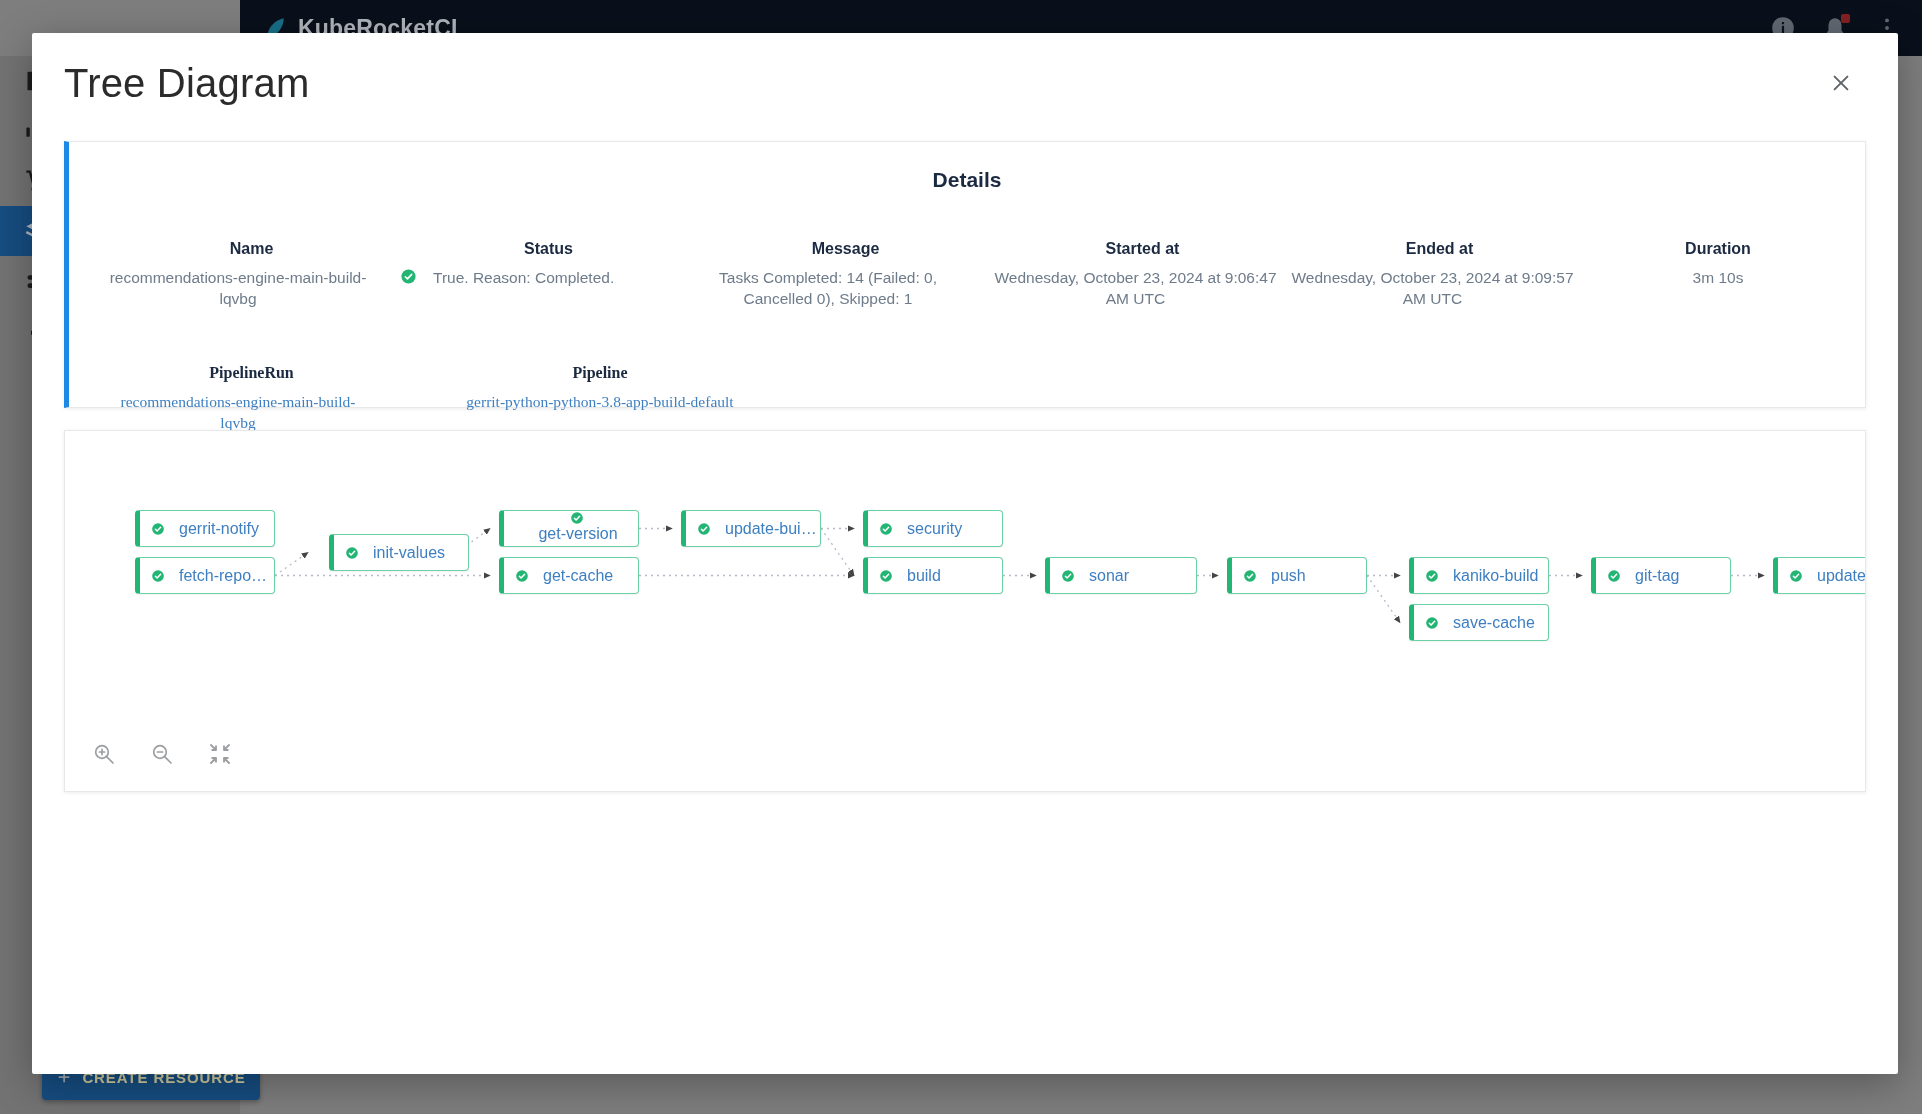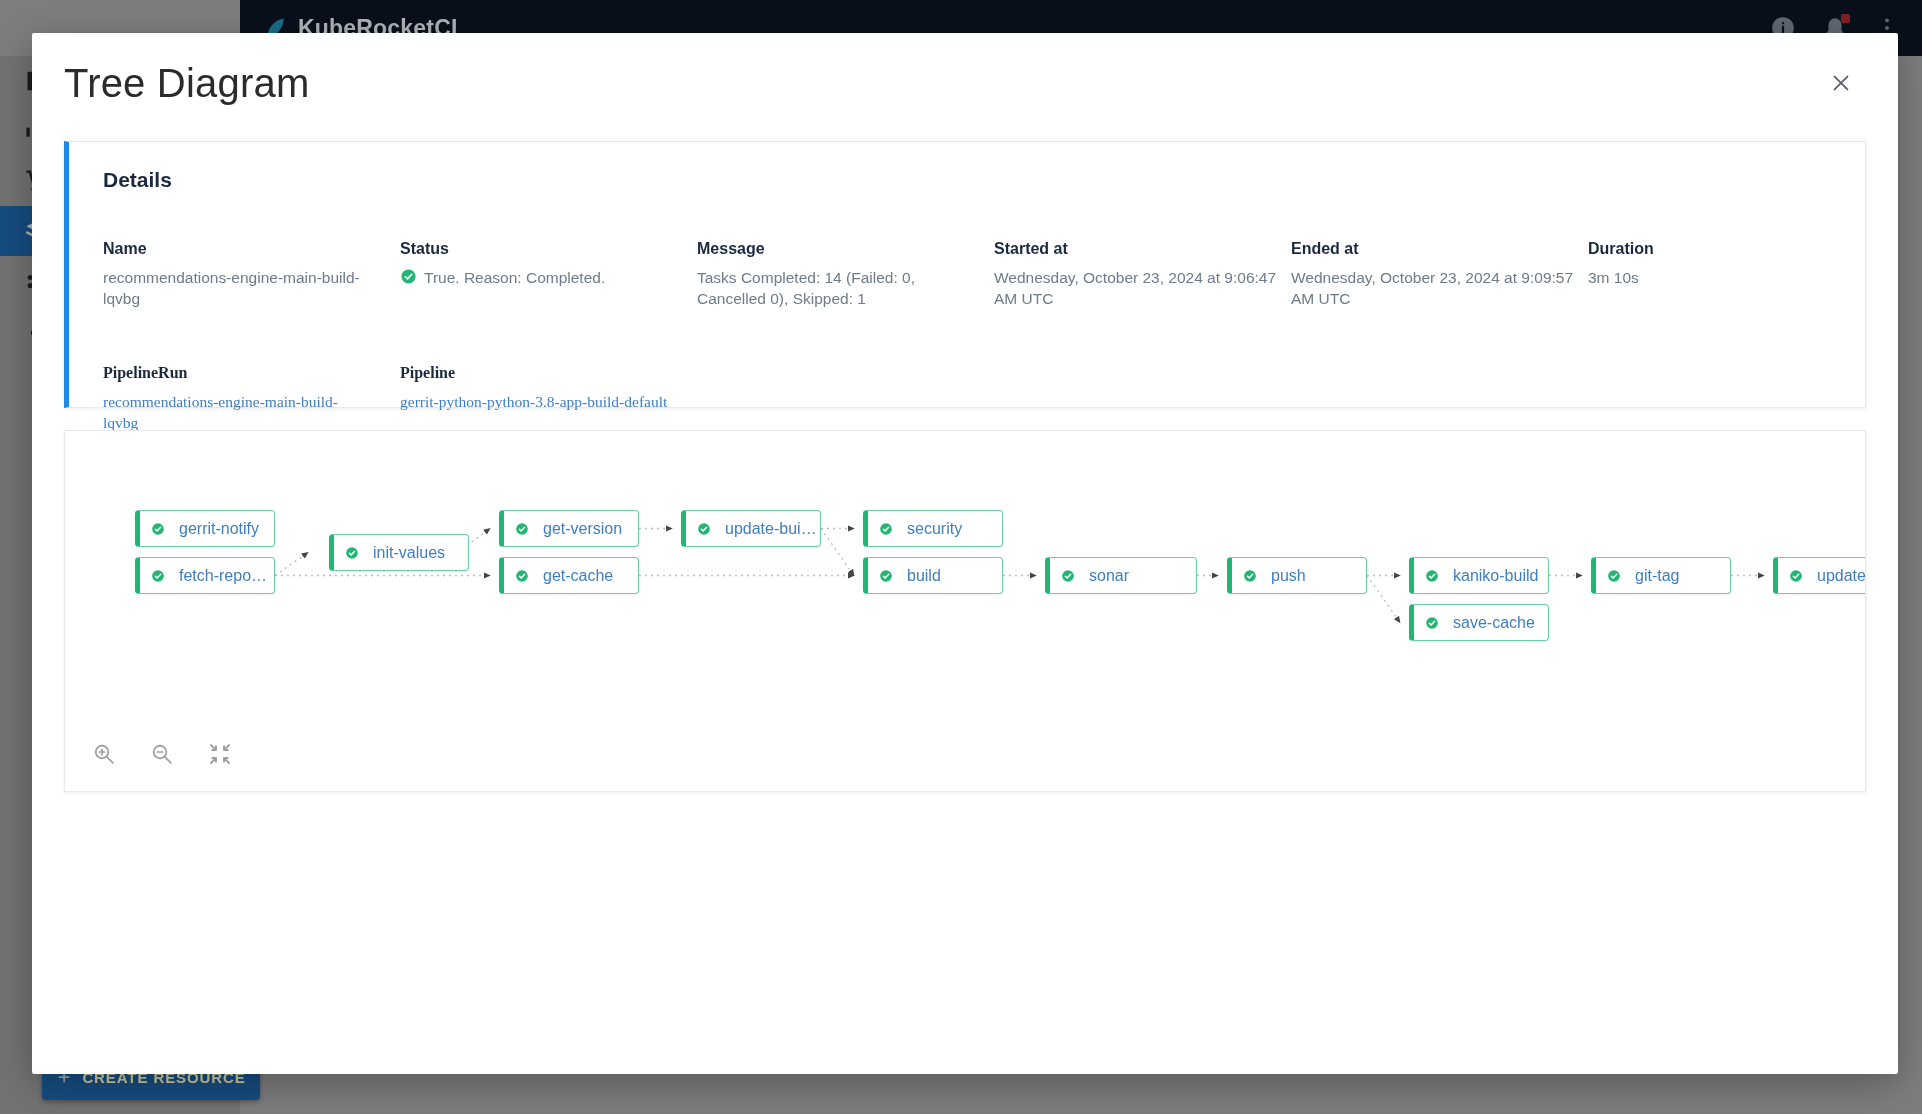--- a/index.html
+++ b/index.html
@@ -73,21 +73,21 @@
   #modal-title {
     font-size: 40px; color: #2b2b2b; font-weight: normal;
     letter-spacing: .2px;
   }
   #modal-close {
     margin-left: auto; width: 34px; height: 34px;
     display: flex; align-items: center; justify-content: center;
     cursor: pointer;
   }
 
-  #modal-body { padding: 8px 32px; }
+  #modal-body { padding: 8px 32px; text-align: center; }
 
   
   #details-card {
     position: relative;
     background: #fff;
     border: 1px solid #e8e8e8;
     border-left: 5px solid #1e88e5;
     box-shadow: 0 1px 4px rgba(0,0,0,.08);
     height: 267px;
     padding: 26px 34px 0 34px;
@@ -101,21 +101,21 @@
   }
   .detail-col { flex: 0 0 auto; }
   .detail-label {
     font-size: 16px; font-weight: bold; color: #1b2a41; margin-bottom: 9px;
   }
   .detail-value {
     font-size: 15.5px; color: #6e7b8a; line-height: 1.38; max-width: 270px;
   }
   .detail-value.link { color: #3d7fc1; cursor: pointer; }
   .detail-value.status {
-    display: flex; align-items: flex-start; gap: 7px;
+    display: flex; align-items: flex-start; gap: 16px;
   }
   .row2 { margin-top: 54px; font-family: Liberation Serif, serif; }
 
   
   #diagram-card {
     margin-top: 22px;
     position: relative;
     background: #fff;
     border: 1px solid #e8e8e8;
     box-shadow: 0 1px 4px rgba(0,0,0,.08);
@@ -346,21 +346,21 @@
               </svg>
               <span class="nlabel">fetch-repository</span>
             </div>
             <div class="node" style="left: 264px; top: 103px; width: 140px;">
               <svg viewBox="0 0 24 24" width="14" height="14" class="chk">
                 <circle cx="12" cy="12" r="10" fill="#22b573"></circle>
                 <path d="M7.5 12.4l3 3 6-6.4" fill="none" stroke="#fff" stroke-width="2.6" stroke-linecap="round" stroke-linejoin="round"></path>
               </svg>
               <span class="nlabel">init-values</span>
             </div>
-            <div class="node" style="left: 434px; top: 79px; width: 140px;">
+            <div class="node" style="left: 434px; top: 79px; width: 140px; flex-direction: column;">
               <svg viewBox="0 0 24 24" width="14" height="14" class="chk">
                 <circle cx="12" cy="12" r="10" fill="#22b573"></circle>
                 <path d="M7.5 12.4l3 3 6-6.4" fill="none" stroke="#fff" stroke-width="2.6" stroke-linecap="round" stroke-linejoin="round"></path>
               </svg>
               <span class="nlabel">get-version</span>
             </div>
             <div class="node" style="left: 434px; top: 126px; width: 140px;">
               <svg viewBox="0 0 24 24" width="14" height="14" class="chk">
                 <circle cx="12" cy="12" r="10" fill="#22b573"></circle>
                 <path d="M7.5 12.4l3 3 6-6.4" fill="none" stroke="#fff" stroke-width="2.6" stroke-linecap="round" stroke-linejoin="round"></path>

